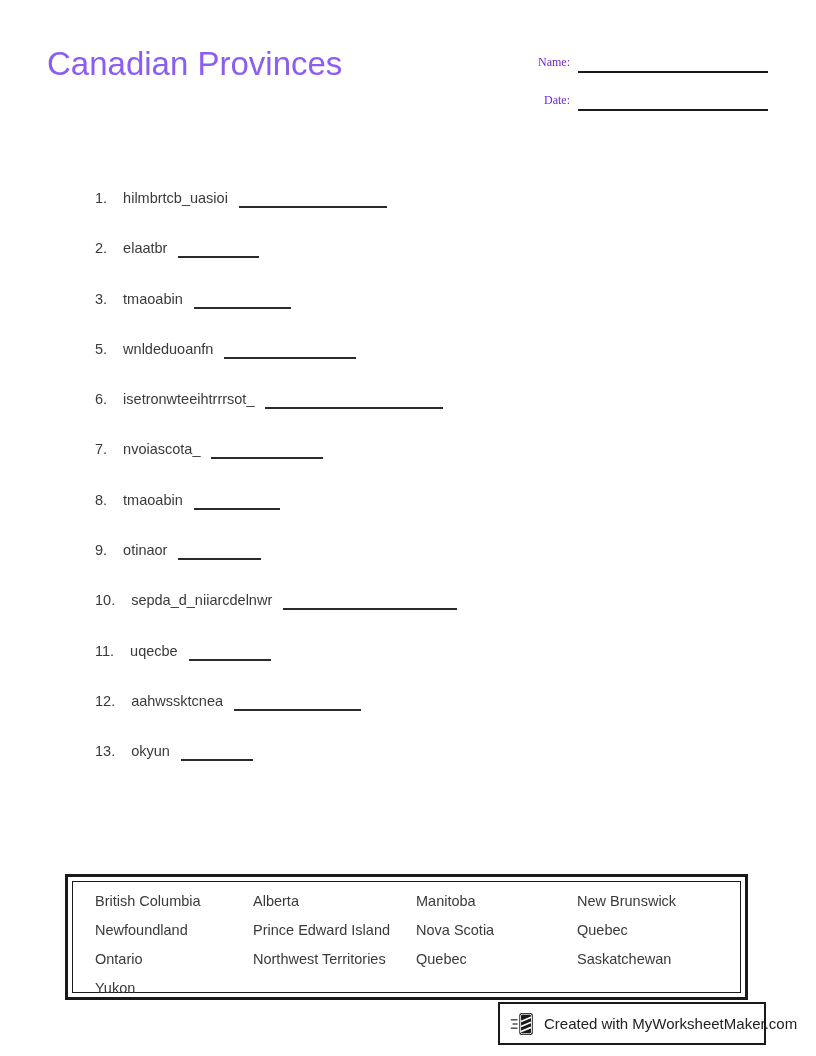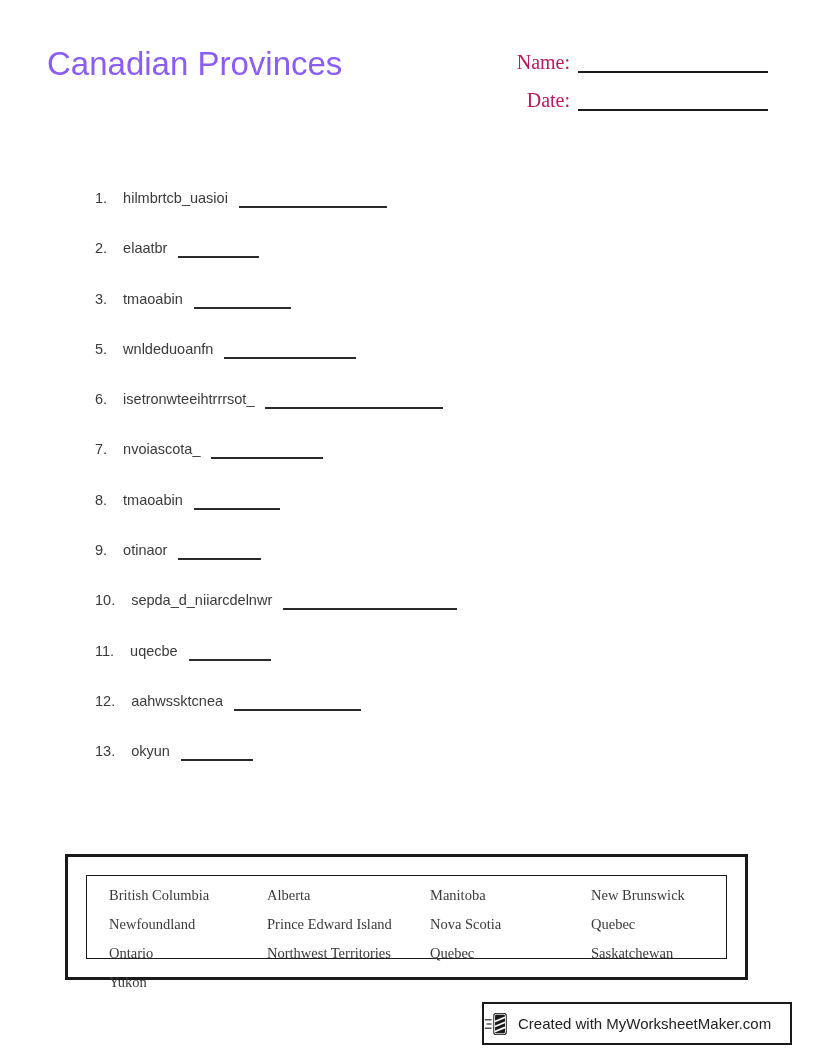--- a/index.html
+++ b/index.html
@@ -18,55 +18,55 @@
     position: absolute; left: 47px; top: 44px;
     font-size: 33px; font-weight: 400; color: #8b5cf6;
     line-height: 40px; letter-spacing: 0px; white-space: nowrap;
   }
 
   
   .id-block { position: absolute; top: 52px; right: 48px; }
   .id-row { display: flex; align-items: flex-end; justify-content: flex-end; margin-bottom: 17px; }
   .id-label {
     font-family: "Liberation Serif", "DejaVu Serif", serif;
-    font-size: 20px; color: #be185d; line-height: 21px;
+    font-size: 12px; color: #6d28d9; line-height: 21px;
     margin-right: 8px; white-space: nowrap;
   }
   .id-line {
     display: inline-block; width: 190px; height: 14px;
     border-bottom: 2px solid #1a1a1a;
   }
 
   
   .scramble-list { position: absolute; left: 47px; top: 188px; list-style: none; }
   .scramble-item { height: 20px; line-height: 20px; margin-bottom: 30.3px; white-space: nowrap; font-size: 14.5px; margin-left: 48px; }
   .item-number { display: inline-block; margin-right: 16px; color: #3a3a3a; }
   .scrambled-word { color: #3a3a3a; }
   .answer-blank {
     display: inline-block; margin-left: 11px; height: 2px;
     border-bottom: 2px solid #2b2b2b; position: relative; top: 5px;
   }
 
   
   .word-bank {
-    position: absolute; left: 65px; top: 854px; width: 683px; height: 126px;
-    border: 3px solid #1a1a1a; padding: 18px; background: #fff; font-family: Liberation Serif, serif;
+    position: absolute; left: 65px; top: 874px; width: 683px; height: 126px;
+    border: 3px solid #1a1a1a; padding: 4px; background: #fff;
   }
   .word-bank-inner {
     width: 100%; height: 100%; border: 1.5px solid #1a1a1a;
     display: grid; grid-template-columns: 158px 163px 161px 1fr;
     padding: 5px 0 0 22px;
   }
   .bank-col { display: flex; flex-direction: column; }
   .bank-word { height: 29px; line-height: 29px; font-size: 14.5px; color: #3a3a3a; white-space: nowrap; }
 
   
   .credit-box {
-    position: absolute; left: 482px; top: 1002px; width: 310px; height: 43px;
-    border: 2px solid #1a1a1a; display: flex; align-items: center; padding-left: 0;
+    position: absolute; left: 498px; top: 1002px; width: 268px; height: 43px;
+    border: 2px solid #1a1a1a; display: flex; align-items: center; padding-left: 10px;
     background: #fff;
   }
   .credit-icon { flex: none; margin-right: 7px; }
   .credit-text { font-size: 15px; color: #222222; white-space: nowrap; }
 </style>
 </head>
 <body>
 
 <div class="page">
 

